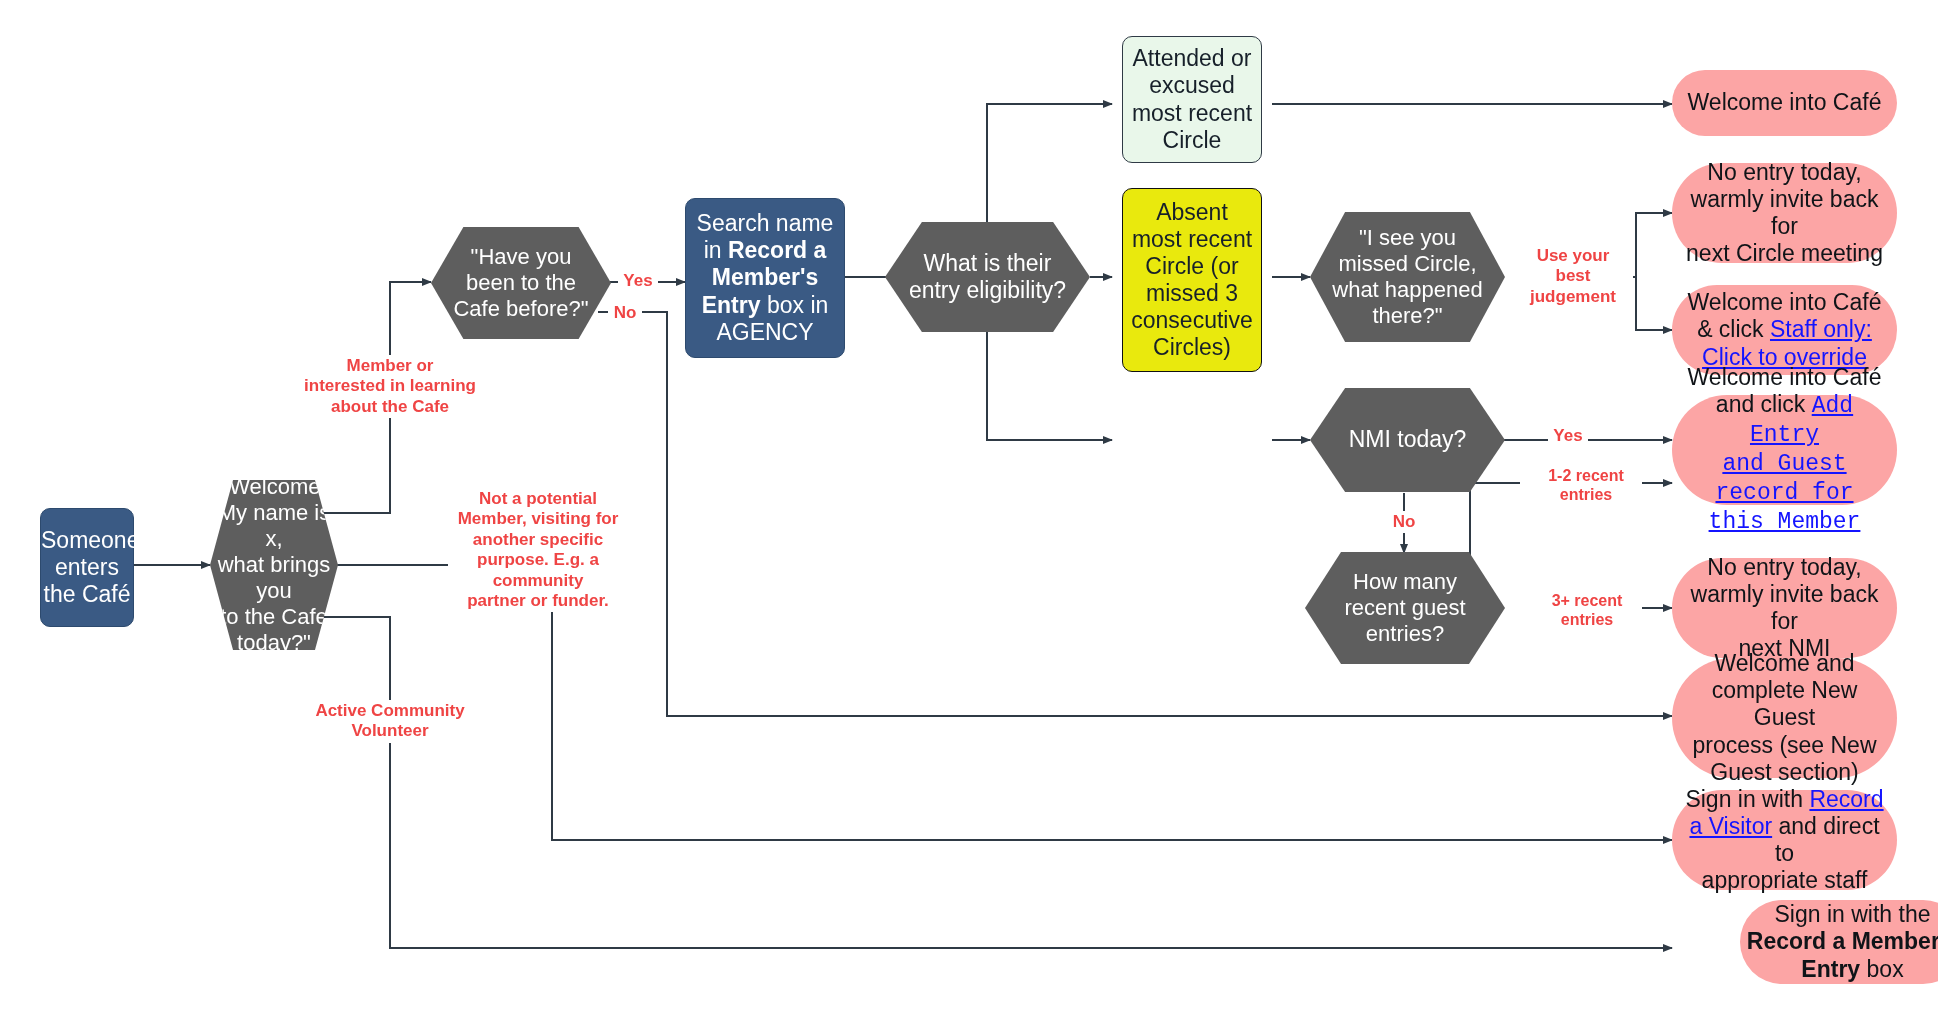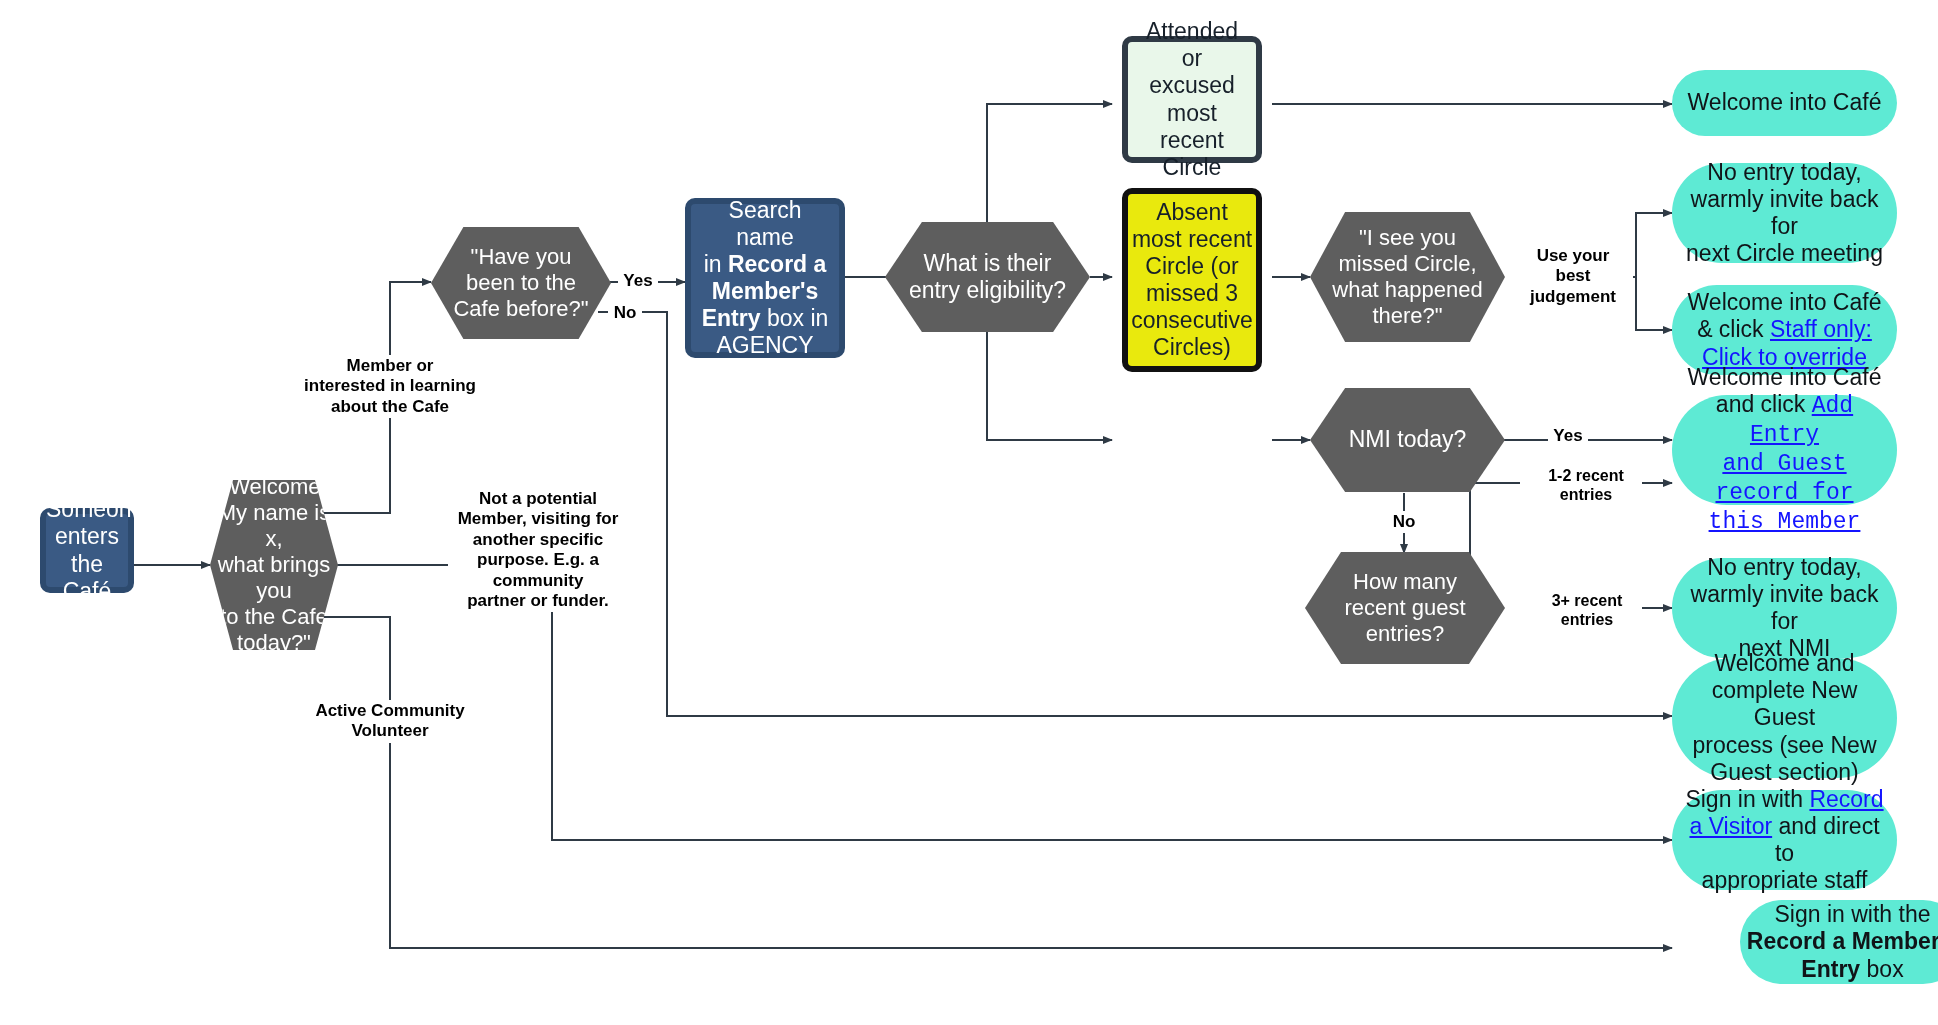--- a/index.html
+++ b/index.html
@@ -9,33 +9,33 @@
     background:#ffffff;
     font-family:"Liberation Sans", sans-serif;
     overflow:hidden;
   }
   svg.edges{position:absolute;left:0;top:0;width:1938px;height:1025px;pointer-events:none;}
 
   .node{position:absolute;box-sizing:border-box;display:flex;align-items:center;justify-content:center;text-align:center;}
   .node .txt{width:100%;padding:0 6px;line-height:1.18;}
 
   
-  .rect{border-radius:10px;border:6px solid #3b82f6;}
+  .rect{border-radius:10px;border:1px solid #3b82f6;}
   .rect.blue{background:#3a5a84;color:#ffffff;border-color:#2d4a6e;font-size:25px;}
   .rect.green{background:#e9f7ea;color:#17202a;border-color:#2f3a45;font-size:23px;}
   .rect.yellow{background:#e9e90d;color:#17202a;border-color:#111111;font-size:23px;}
 
   
-  .pill{background:#5eead4;color:#101418;border:none;border-radius:999px;font-size:23px;}
+  .pill{background:#fca5a5;color:#101418;border:none;border-radius:999px;font-size:23px;}
 
   
   .hex{background:#5e5e5e;color:#ffffff;font-size:24px;
        clip-path:polygon(18% 0%, 82% 0%, 100% 50%, 82% 100%, 18% 100%, 0% 50%);}
 
-  .edge-label{position:absolute;font-size:17px;font-weight:bold;color:#000000;
+  .edge-label{position:absolute;font-size:17px;font-weight:bold;color:#ef4444;
               text-align:center;line-height:1.2;background:#ffffff;padding:1px 3px;box-sizing:border-box;}
   .edge-label.small{font-size:16px;}
 
   a.lnk, .lnk{color:#1414ff;text-decoration:underline;}
   .b{font-weight:bold;}
 </style>
 </head>
 <body>
 
 <div id="root">
@@ -87,21 +87,21 @@
     </g>
 
     <g fill="none" stroke="#2f3a45" stroke-width="2">
       <path d="M1402,277 L1435,277"></path>
       <path d="M1582,277 L1636,277"></path>
       <path d="M1415,608 L1470,608 L1470,483 L1520,483"></path>
       <path d="M1415,608 L1470,608"></path>
     </g>
   </svg>
 
-  <div class="node rect blue" style="left:40px;top:508px;width:94px;height:85px;font-size:23px;">
+  <div class="node rect blue" style="left:40px;top:508px;width:94px;height:119px;font-size:23px;">
     <div class="txt" style="white-space:pre-line;">Someone
 enters
 the Café</div>
   </div>
 
   <div class="node hex" style="left:210px;top:480px;width:128px;height:170px;font-size:22px;">
     <div class="txt" style="white-space:pre-line;">"Welcome!
 My name is x,
 what brings you
 to the Cafe

